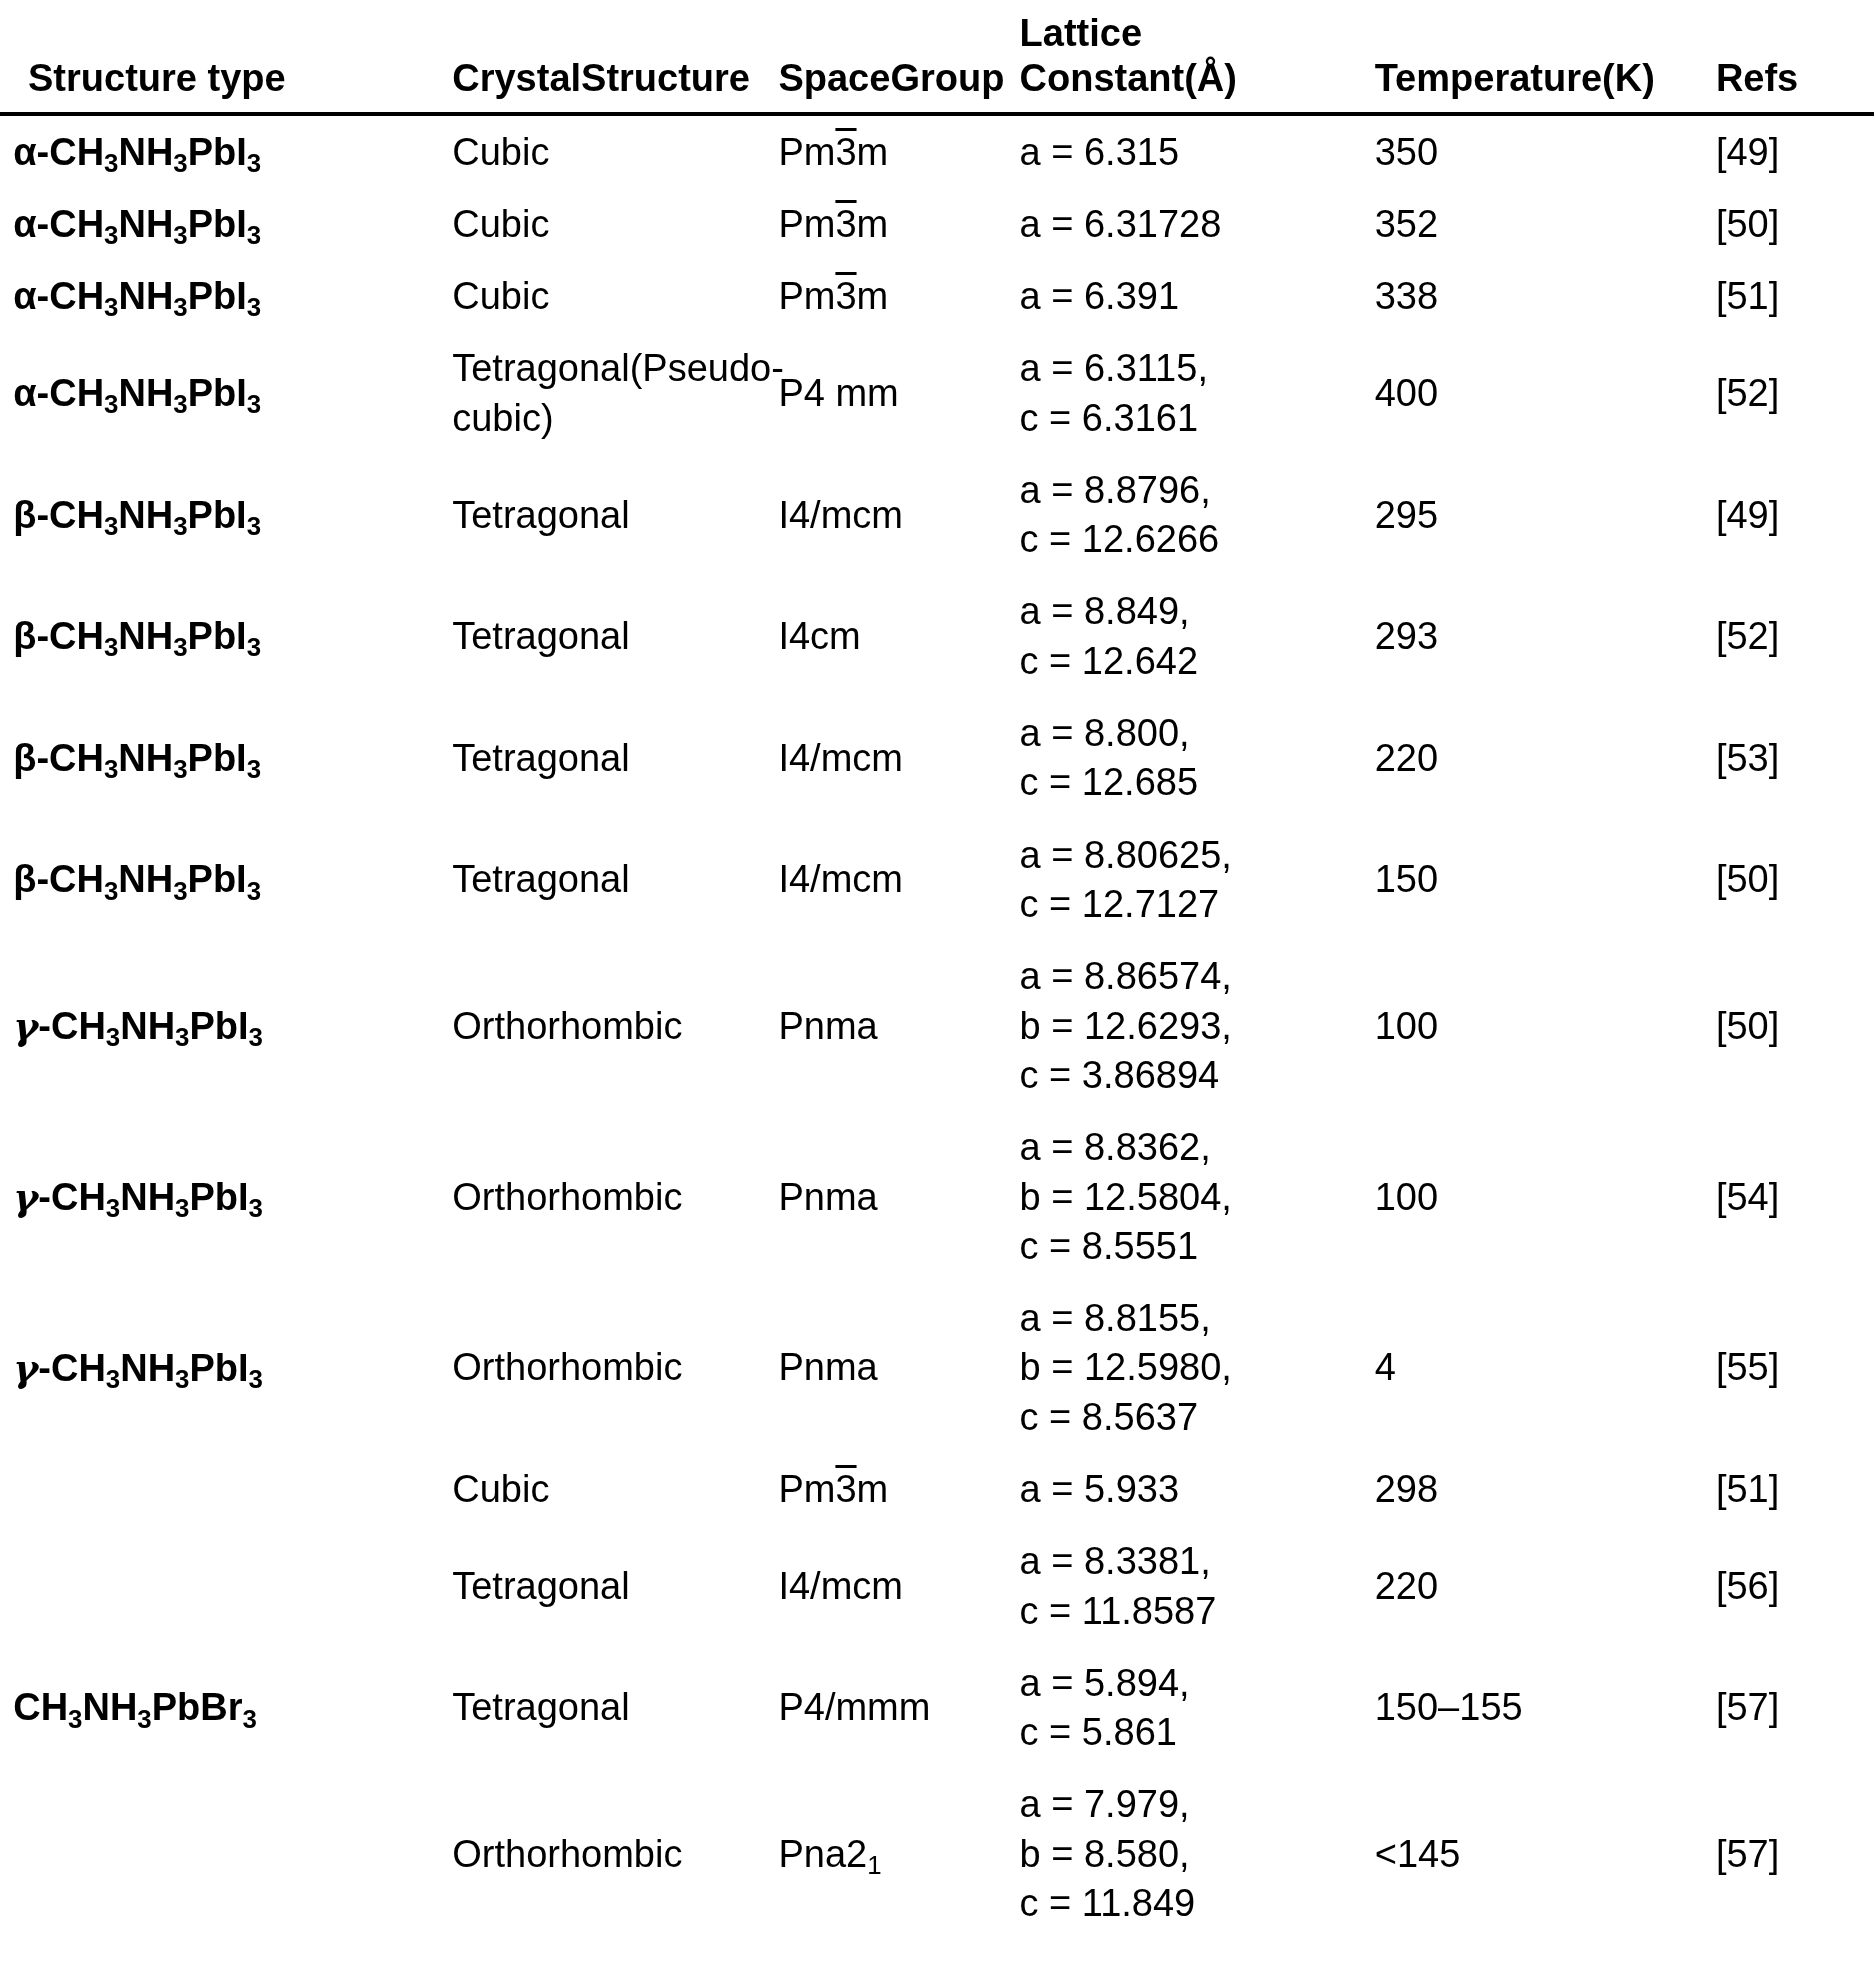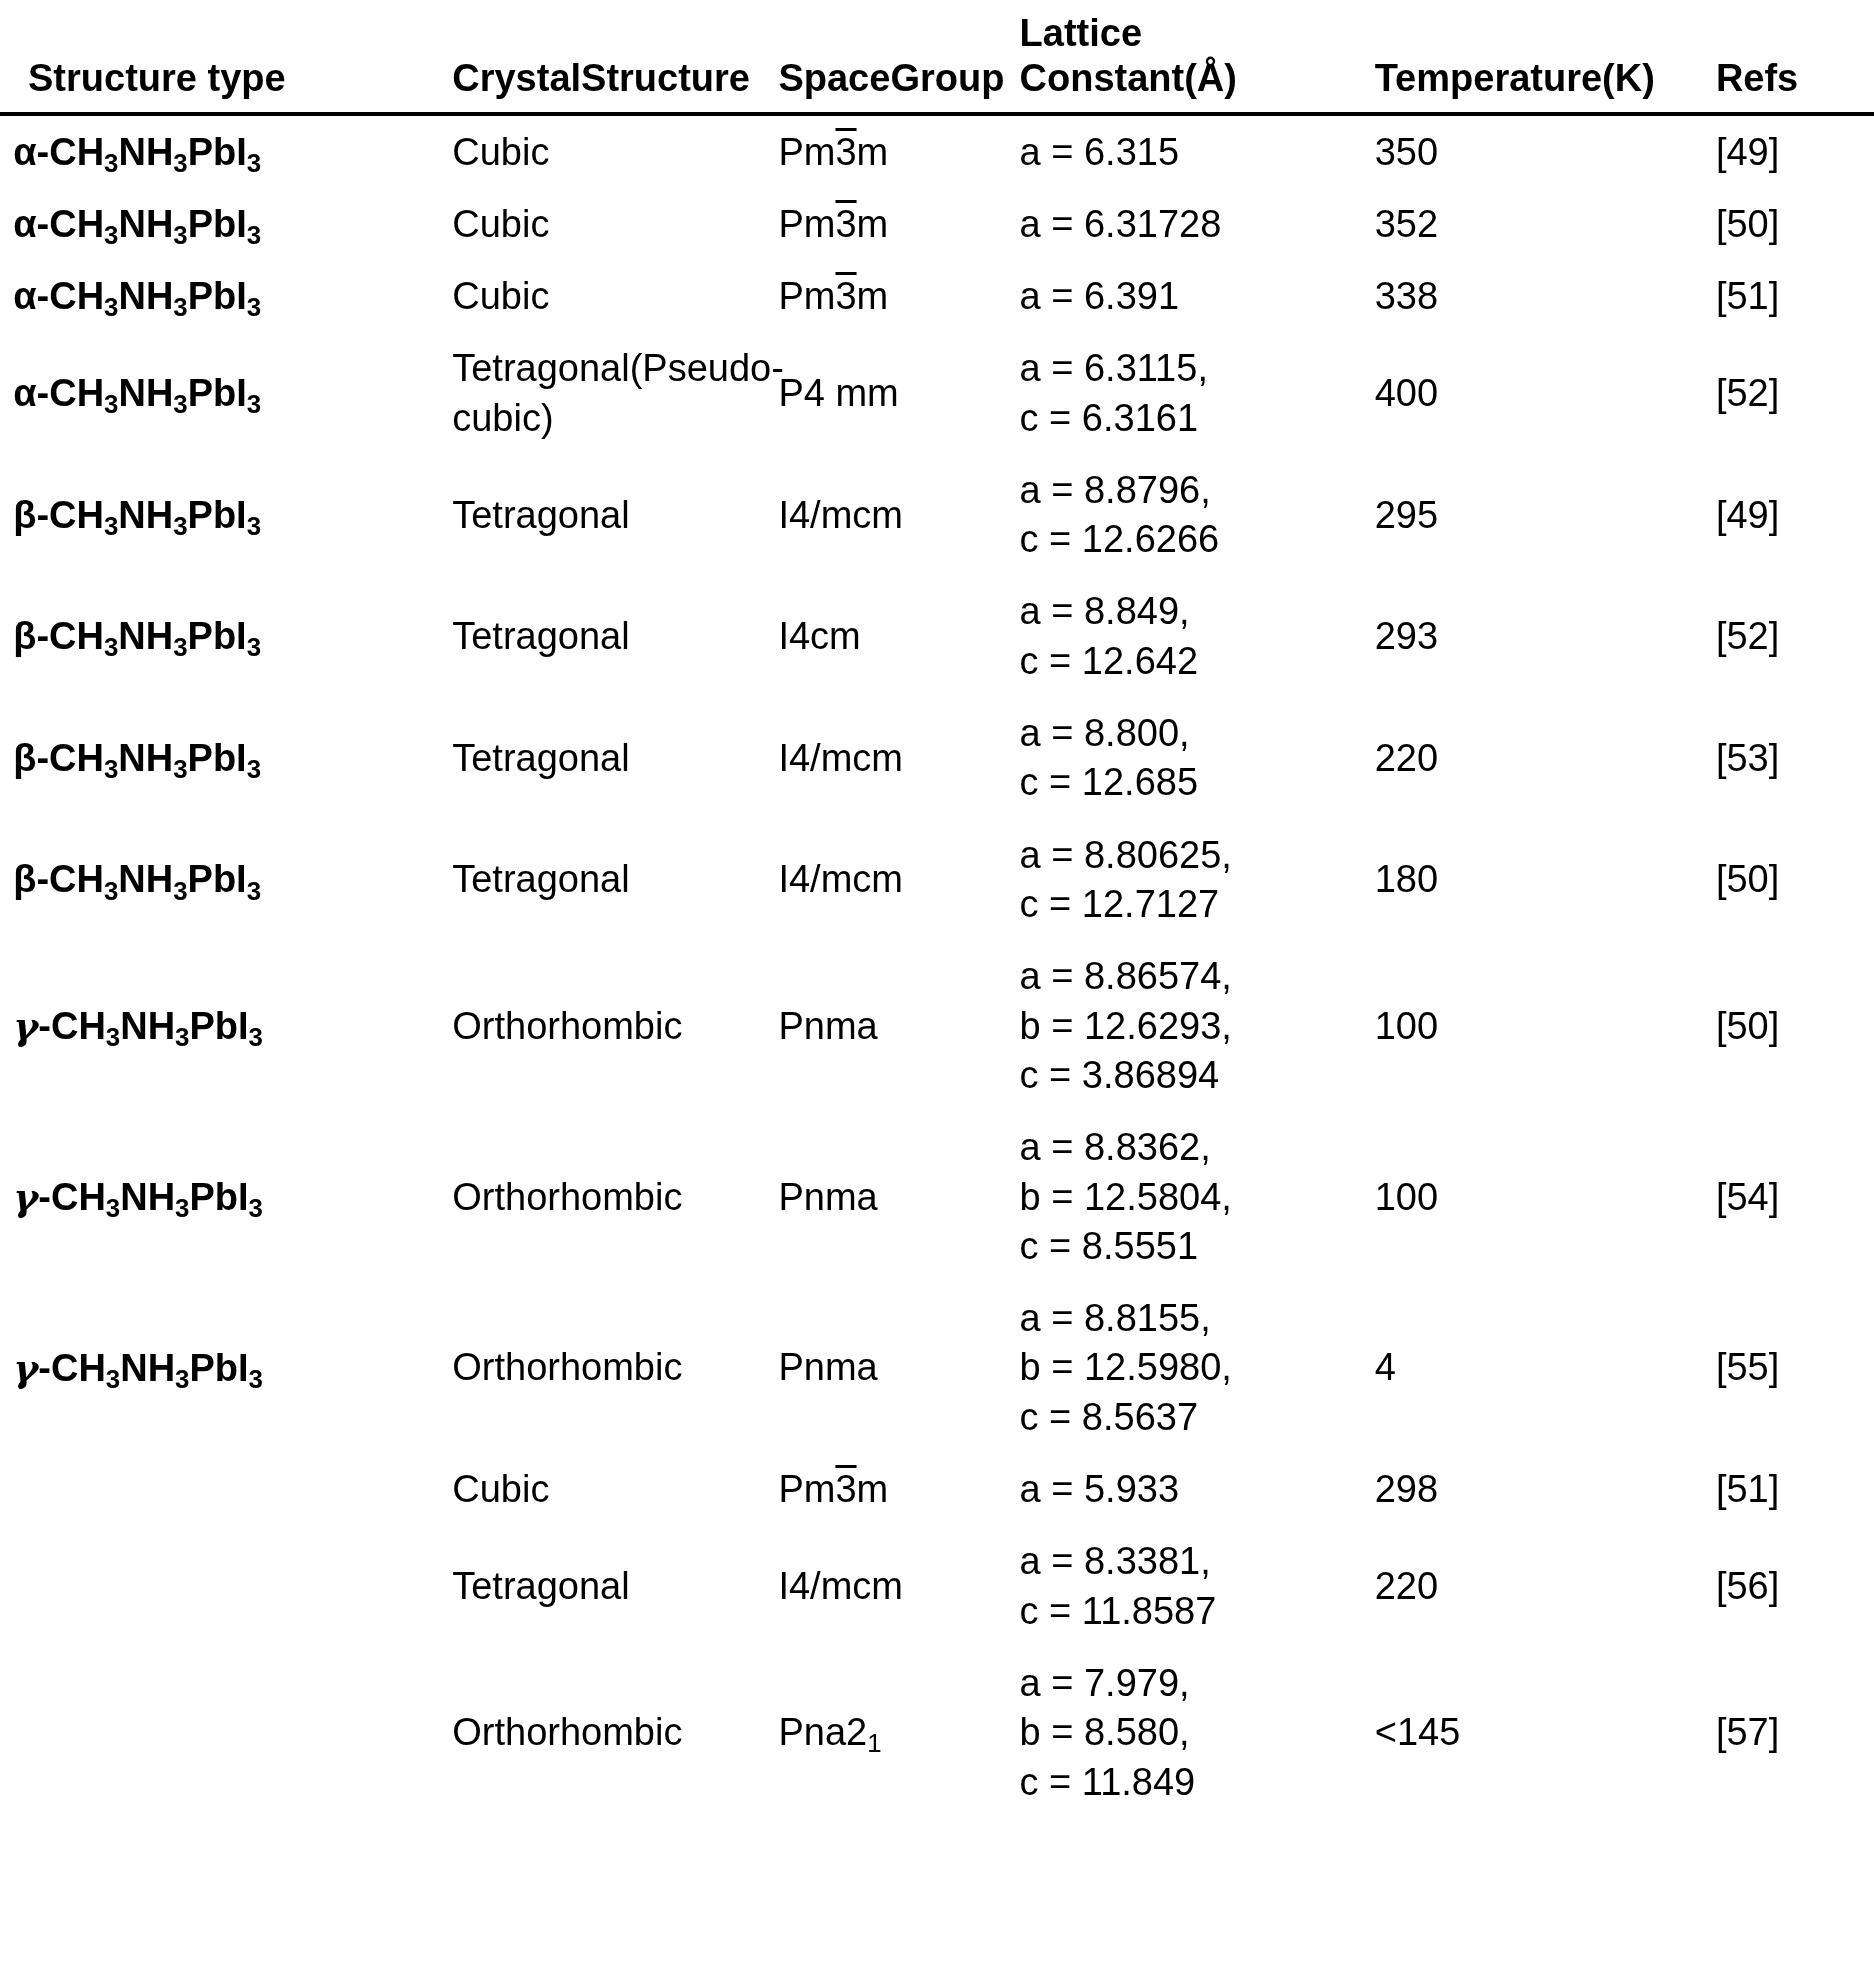--- a/index.html
+++ b/index.html
@@ -182,21 +182,21 @@
           <td>[53]</td>
         </tr>
         <tr>
           <td class="first-col structure-cell">β-CH<sub>3</sub>NH<sub>3</sub>PbI<sub>3</sub></td>
           <td><span class="lat-line">Tetragonal</span></td>
           <td>I4/mcm</td>
           <td class="lattice-cell">
             <span class="lat-line">a = 8.80625,</span>
             <span class="lat-line">c = 12.7127</span>
           </td>
-          <td>180</td>
+          <td>150</td>
           <td>[50]</td>
         </tr>
         <tr>
           <td class="first-col structure-cell"><span class="gamma-sym">γ</span>-CH<sub>3</sub>NH<sub>3</sub>PbI<sub>3</sub></td>
           <td><span class="lat-line">Orthorhombic</span></td>
           <td>Pnma</td>
           <td class="lattice-cell">
             <span class="lat-line">a = 8.86574,</span>
             <span class="lat-line">b = 12.6293,</span>
             <span class="lat-line">c = 3.86894</span>
@@ -242,20 +242,31 @@
           <td class="first-col structure-cell"></td>
           <td><span class="lat-line">Tetragonal</span></td>
           <td>I4/mcm</td>
           <td class="lattice-cell">
             <span class="lat-line">a = 8.3381,</span>
             <span class="lat-line">c = 11.8587</span>
           </td>
           <td>220</td>
           <td>[56]</td>
         </tr>
+        <tr>
+          <td class="first-col structure-cell">CH<sub>3</sub>NH<sub>3</sub>PbBr<sub>3</sub></td>
+          <td><span class="lat-line">Tetragonal</span></td>
+          <td>P4/mmm</td>
+          <td class="lattice-cell">
+            <span class="lat-line">a = 5.894,</span>
+            <span class="lat-line">c = 5.861</span>
+          </td>
+          <td>150–155</td>
+          <td>[57]</td>
+        </tr>
         <tr class="clip-row">
           <td class="first-col structure-cell"></td>
           <td><span class="lat-line">Orthorhombic</span></td>
           <td>Pna2<sub>1</sub></td>
           <td class="lattice-cell">
             <span class="lat-line">a = 7.979,</span>
             <span class="lat-line">b = 8.580,</span>
             <span class="lat-line">c = 11.849</span>
           </td>
           <td>&lt;145</td>

